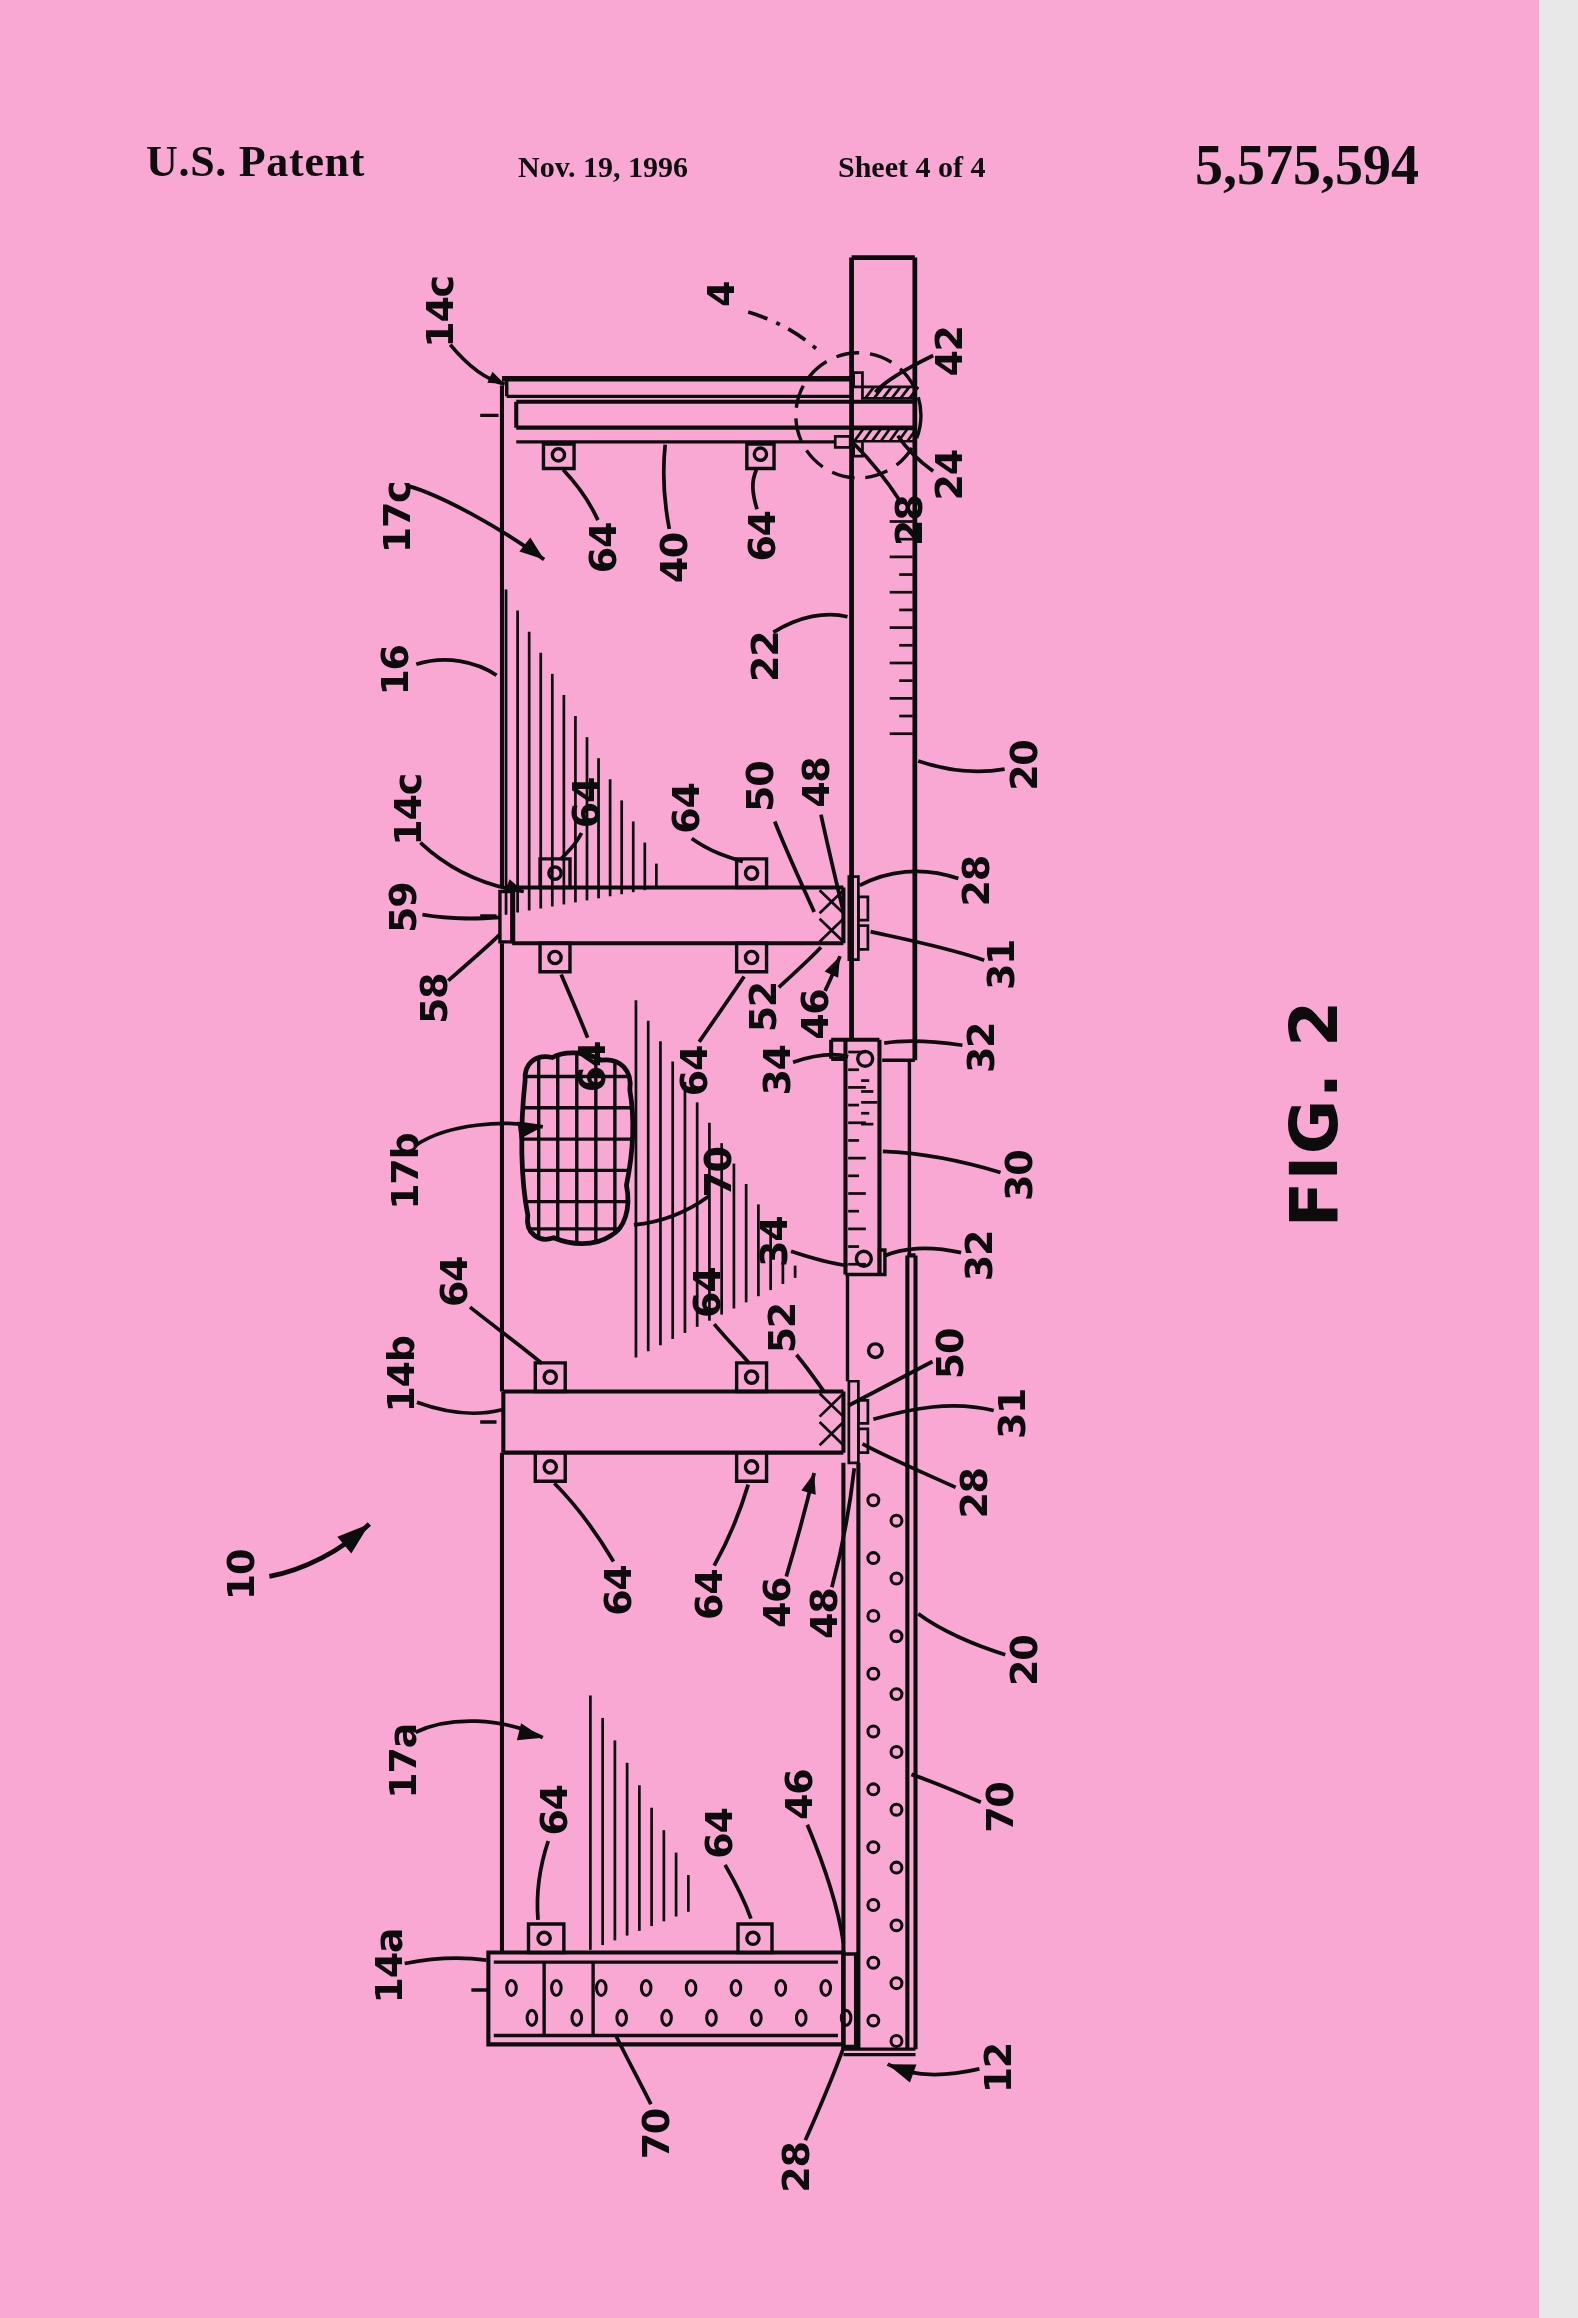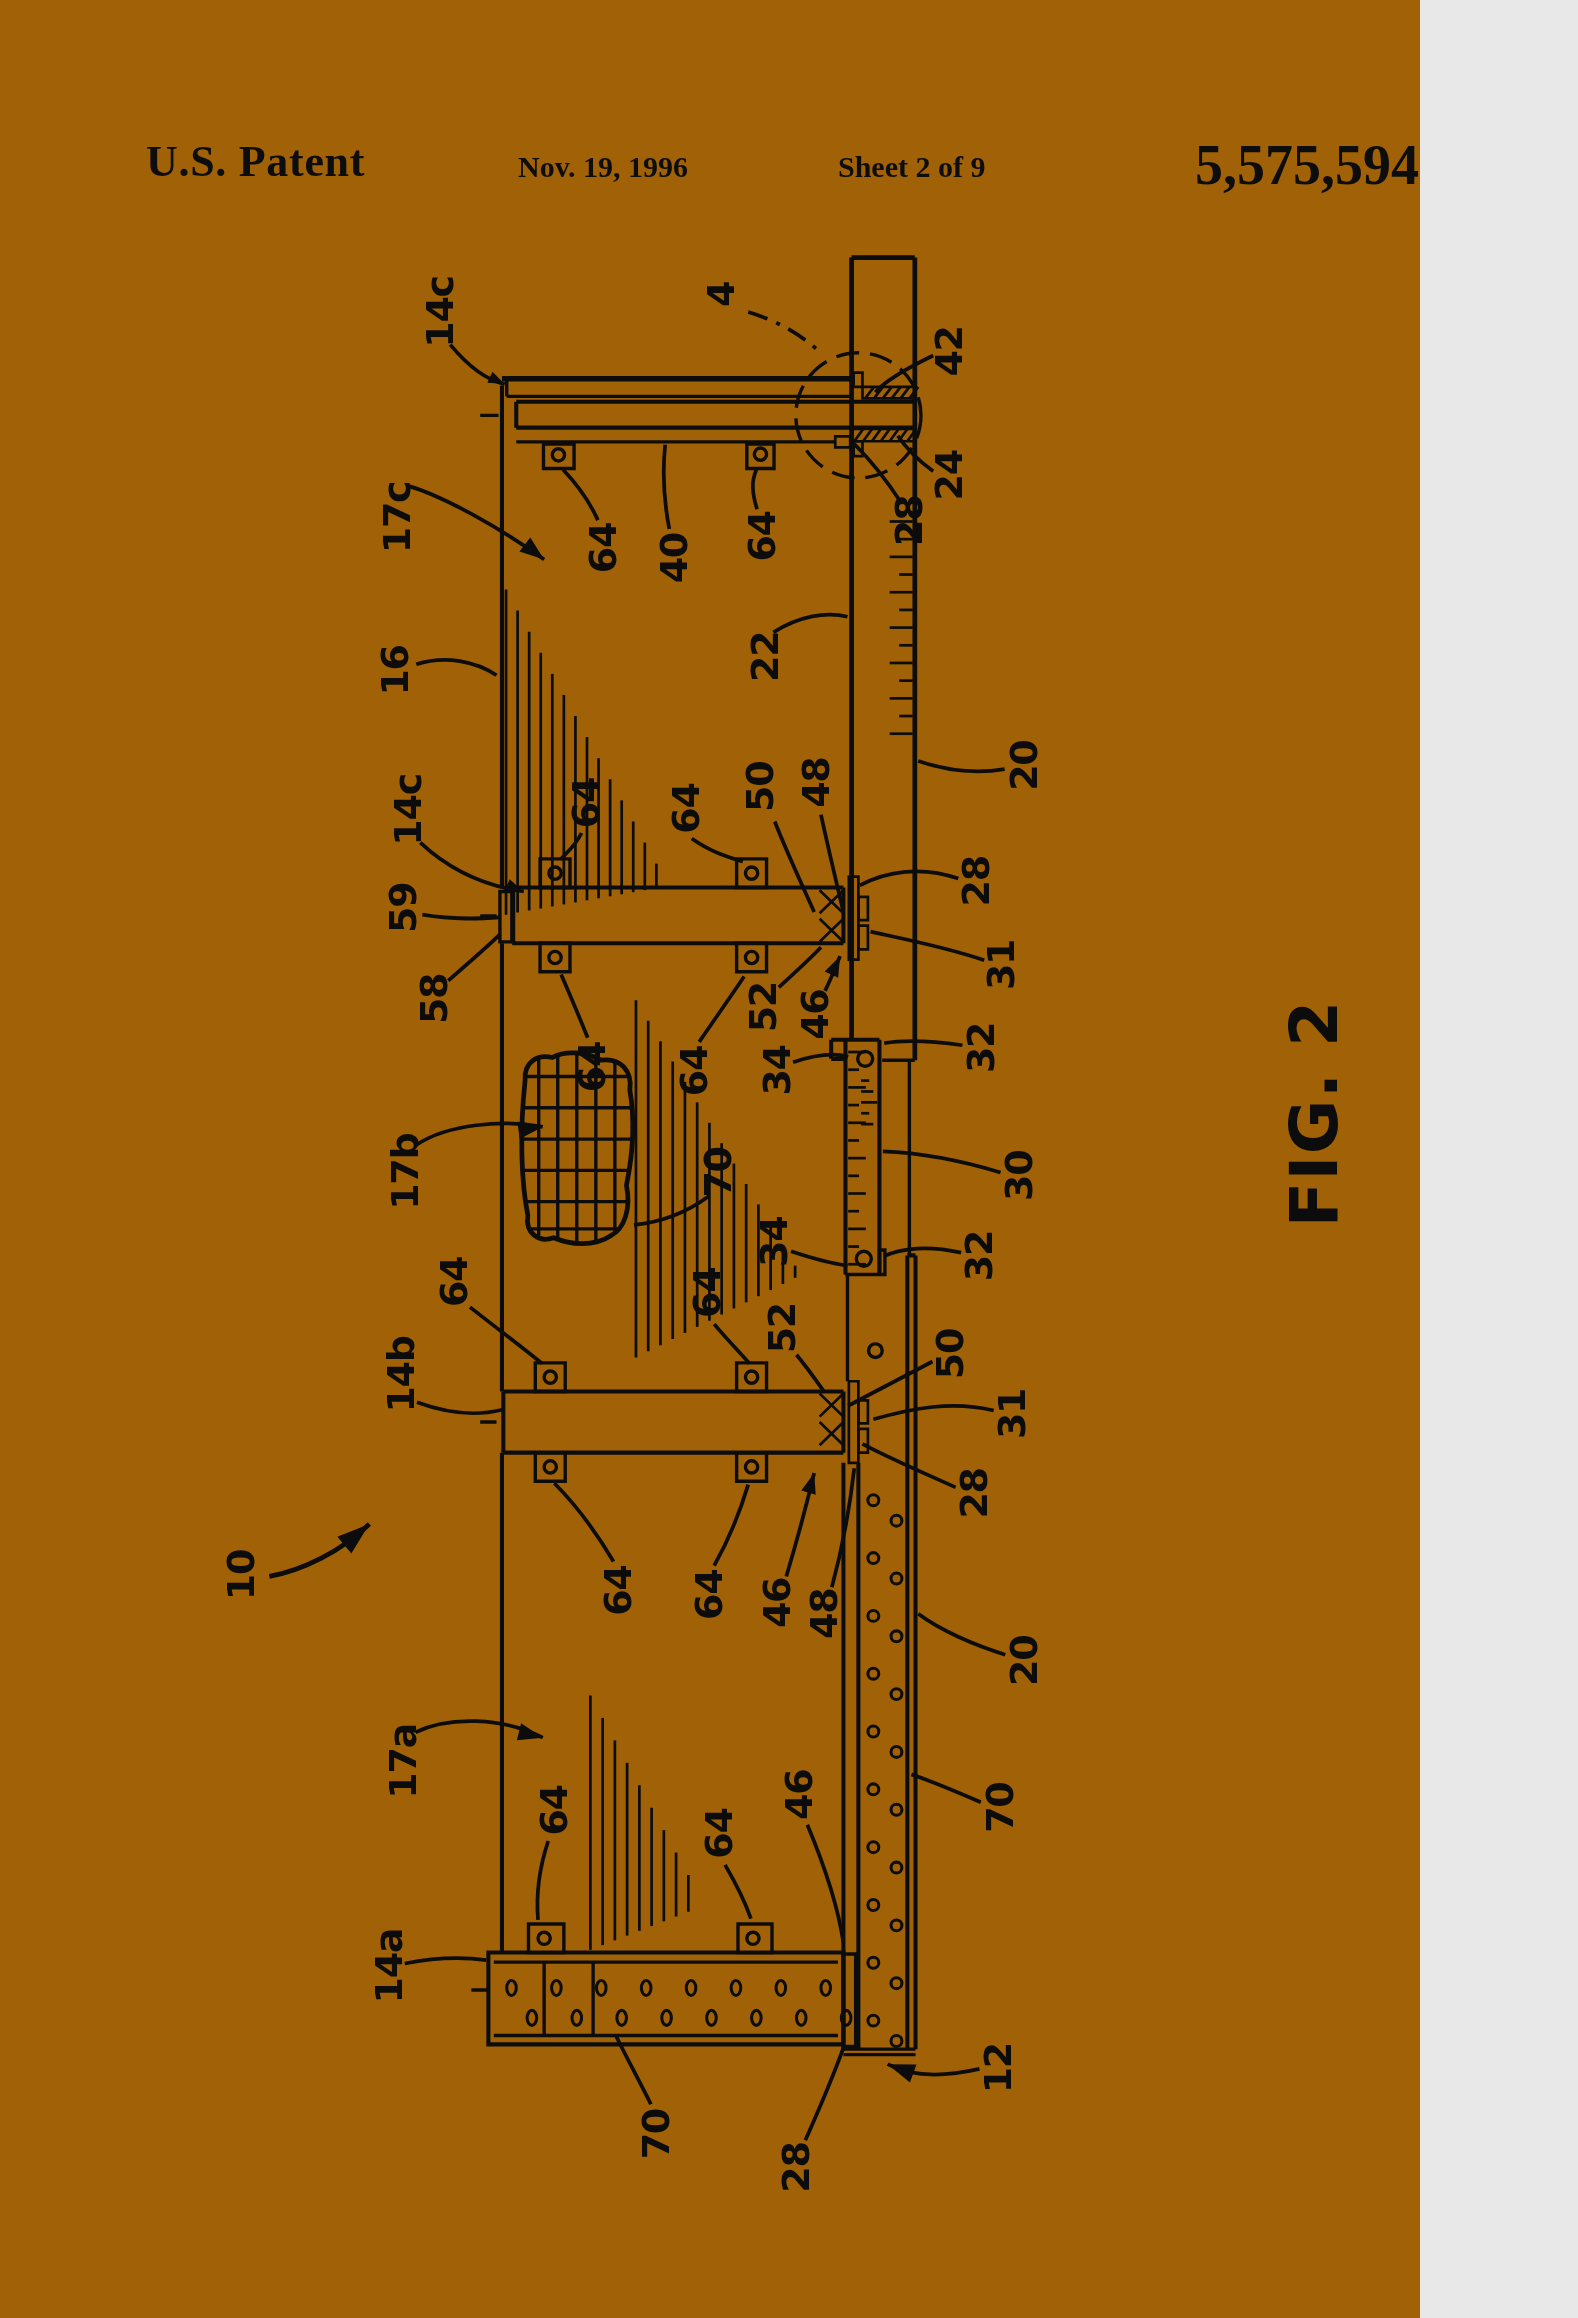--- a/index.html
+++ b/index.html
@@ -1,16 +1,16 @@
 <!DOCTYPE html>
 <html style="font-size:11px"><head>
 <meta charset="utf-8">
 <style>
   html,body{margin:0;padding:0;background:#e8e8e8;}
-  #sheet{position:relative;width:1420px;height:2319px;background:#a16207;overflow:hidden;
+  #sheet{position:relative;width:1539px;height:2319px;background:#f9a8d4;overflow:hidden;
          font-family:"Liberation Serif", serif;}
   .hdr{position:absolute;color:#0d0d0d;white-space:nowrap;font-weight:bold;}
   #h-pub   {left:146px; top:136px; font-size:44px; letter-spacing:0.7px;}
   #h-date  {left:518px; top:150px; font-size:30px;}
   #h-sheet {left:838px;top:150px; font-size:30px;}
   #h-num   {left:1195px;top:133px; font-size:56px;}
   #fig-svg{position:absolute;left:0;top:0;width:1578px;height:2319px;}
   #fig-svg path,#fig-svg line,#fig-svg circle,#fig-svg ellipse,#fig-svg polyline{
     stroke:#0c0c0c; fill:none; stroke-linecap:butt;}
   #fig-svg .arrowhead{fill:#0c0c0c;stroke:none;}
@@ -18,21 +18,21 @@
     fill:#0c0c0c;text-anchor:middle;letter-spacing:-2px;}
   #fig-svg text.caption{font-family:"DejaVu Sans",sans-serif;font-weight:bold;font-size:98px;
     fill:#0c0c0c;text-anchor:middle;letter-spacing:2px;}
 </style>
 </head>
 <body>
 
 <div id="sheet">
   <div class="hdr" id="h-pub">U.S. Patent</div>
   <div class="hdr" id="h-date">Nov. 19, 1996</div>
-  <div class="hdr" id="h-sheet">Sheet 2 of 9</div>
+  <div class="hdr" id="h-sheet">Sheet 4 of 4</div>
   <div class="hdr" id="h-num">5,575,594</div>
 
   <svg id="fig-svg" viewBox="0 0 2320 3408" xmlns="http://www.w3.org/2000/svg">
     <defs>
       <clipPath id="blobClip">
         <path d="M772 1588 C770 1562 788 1549 812 1554 C832 1543 862 1546 884 1558 C912 1554 930 1574 926 1602 C934 1648 930 1698 921 1742 C928 1776 918 1806 898 1816 C872 1833 838 1829 814 1819 C792 1827 772 1812 776 1786 C766 1736 764 1662 772 1588 Z"></path>
       </clipPath>
     </defs>
 
     <g>

